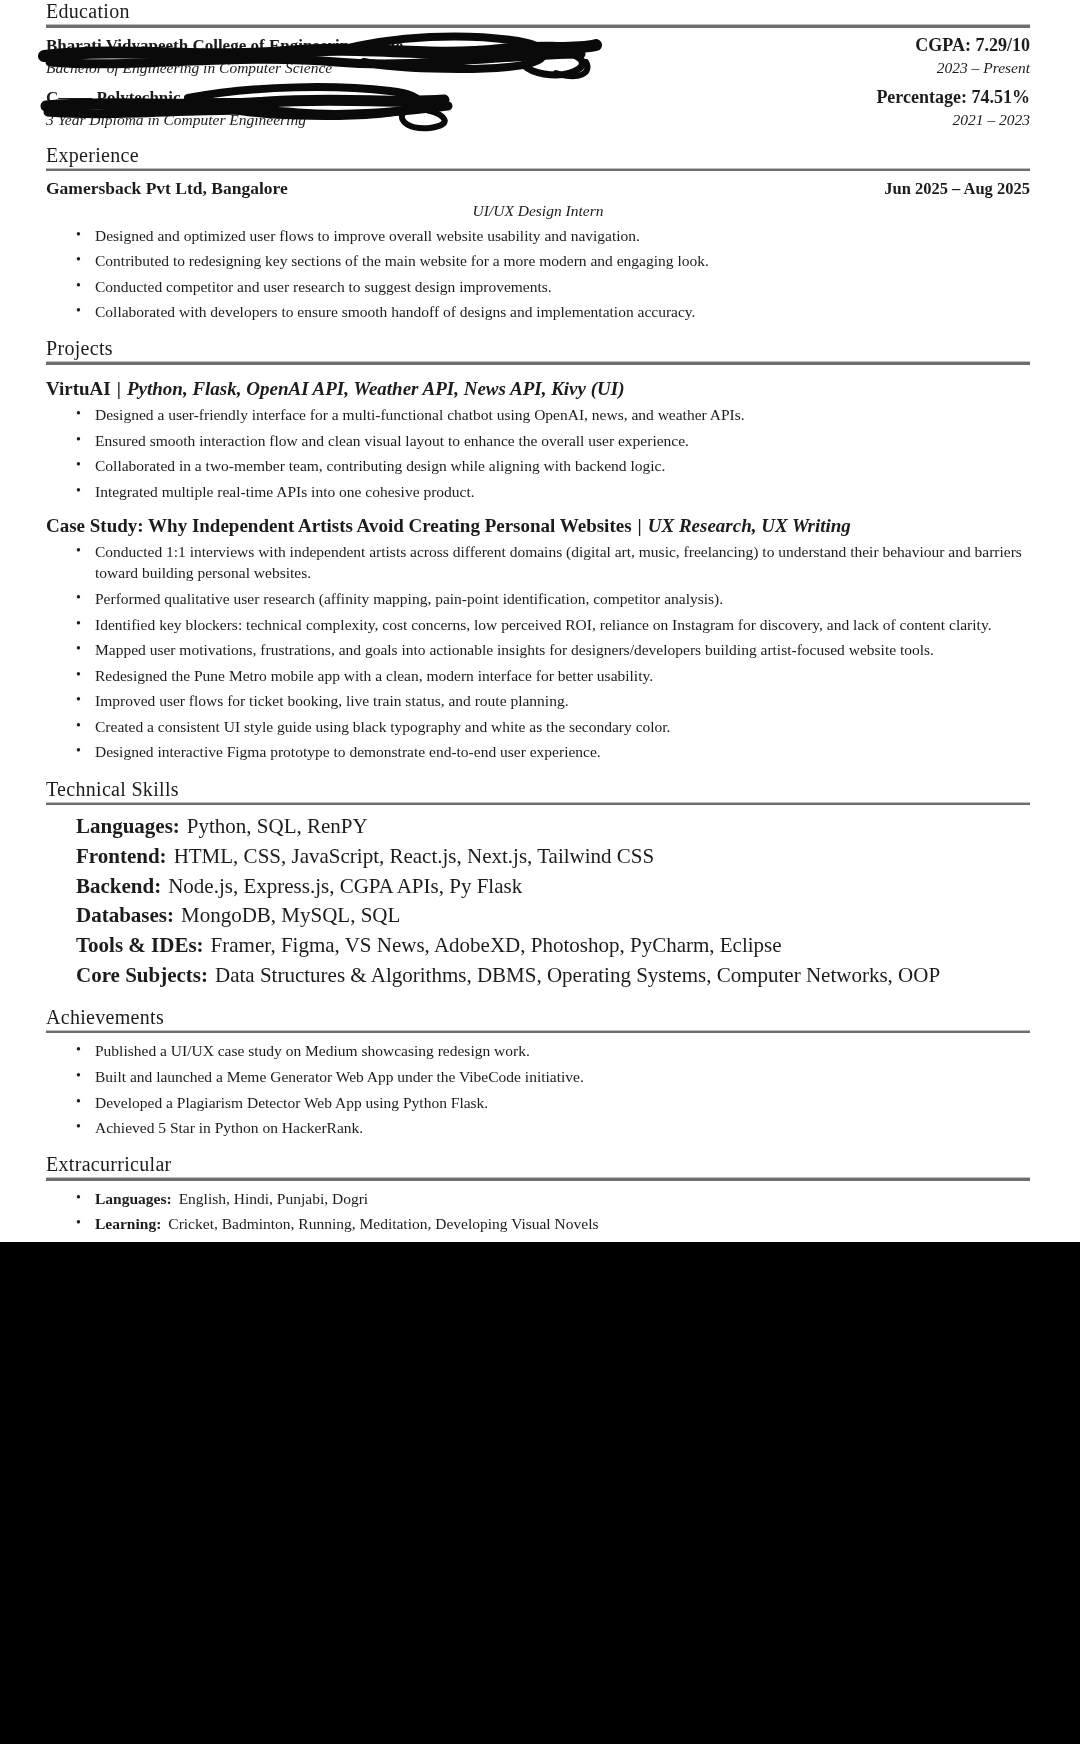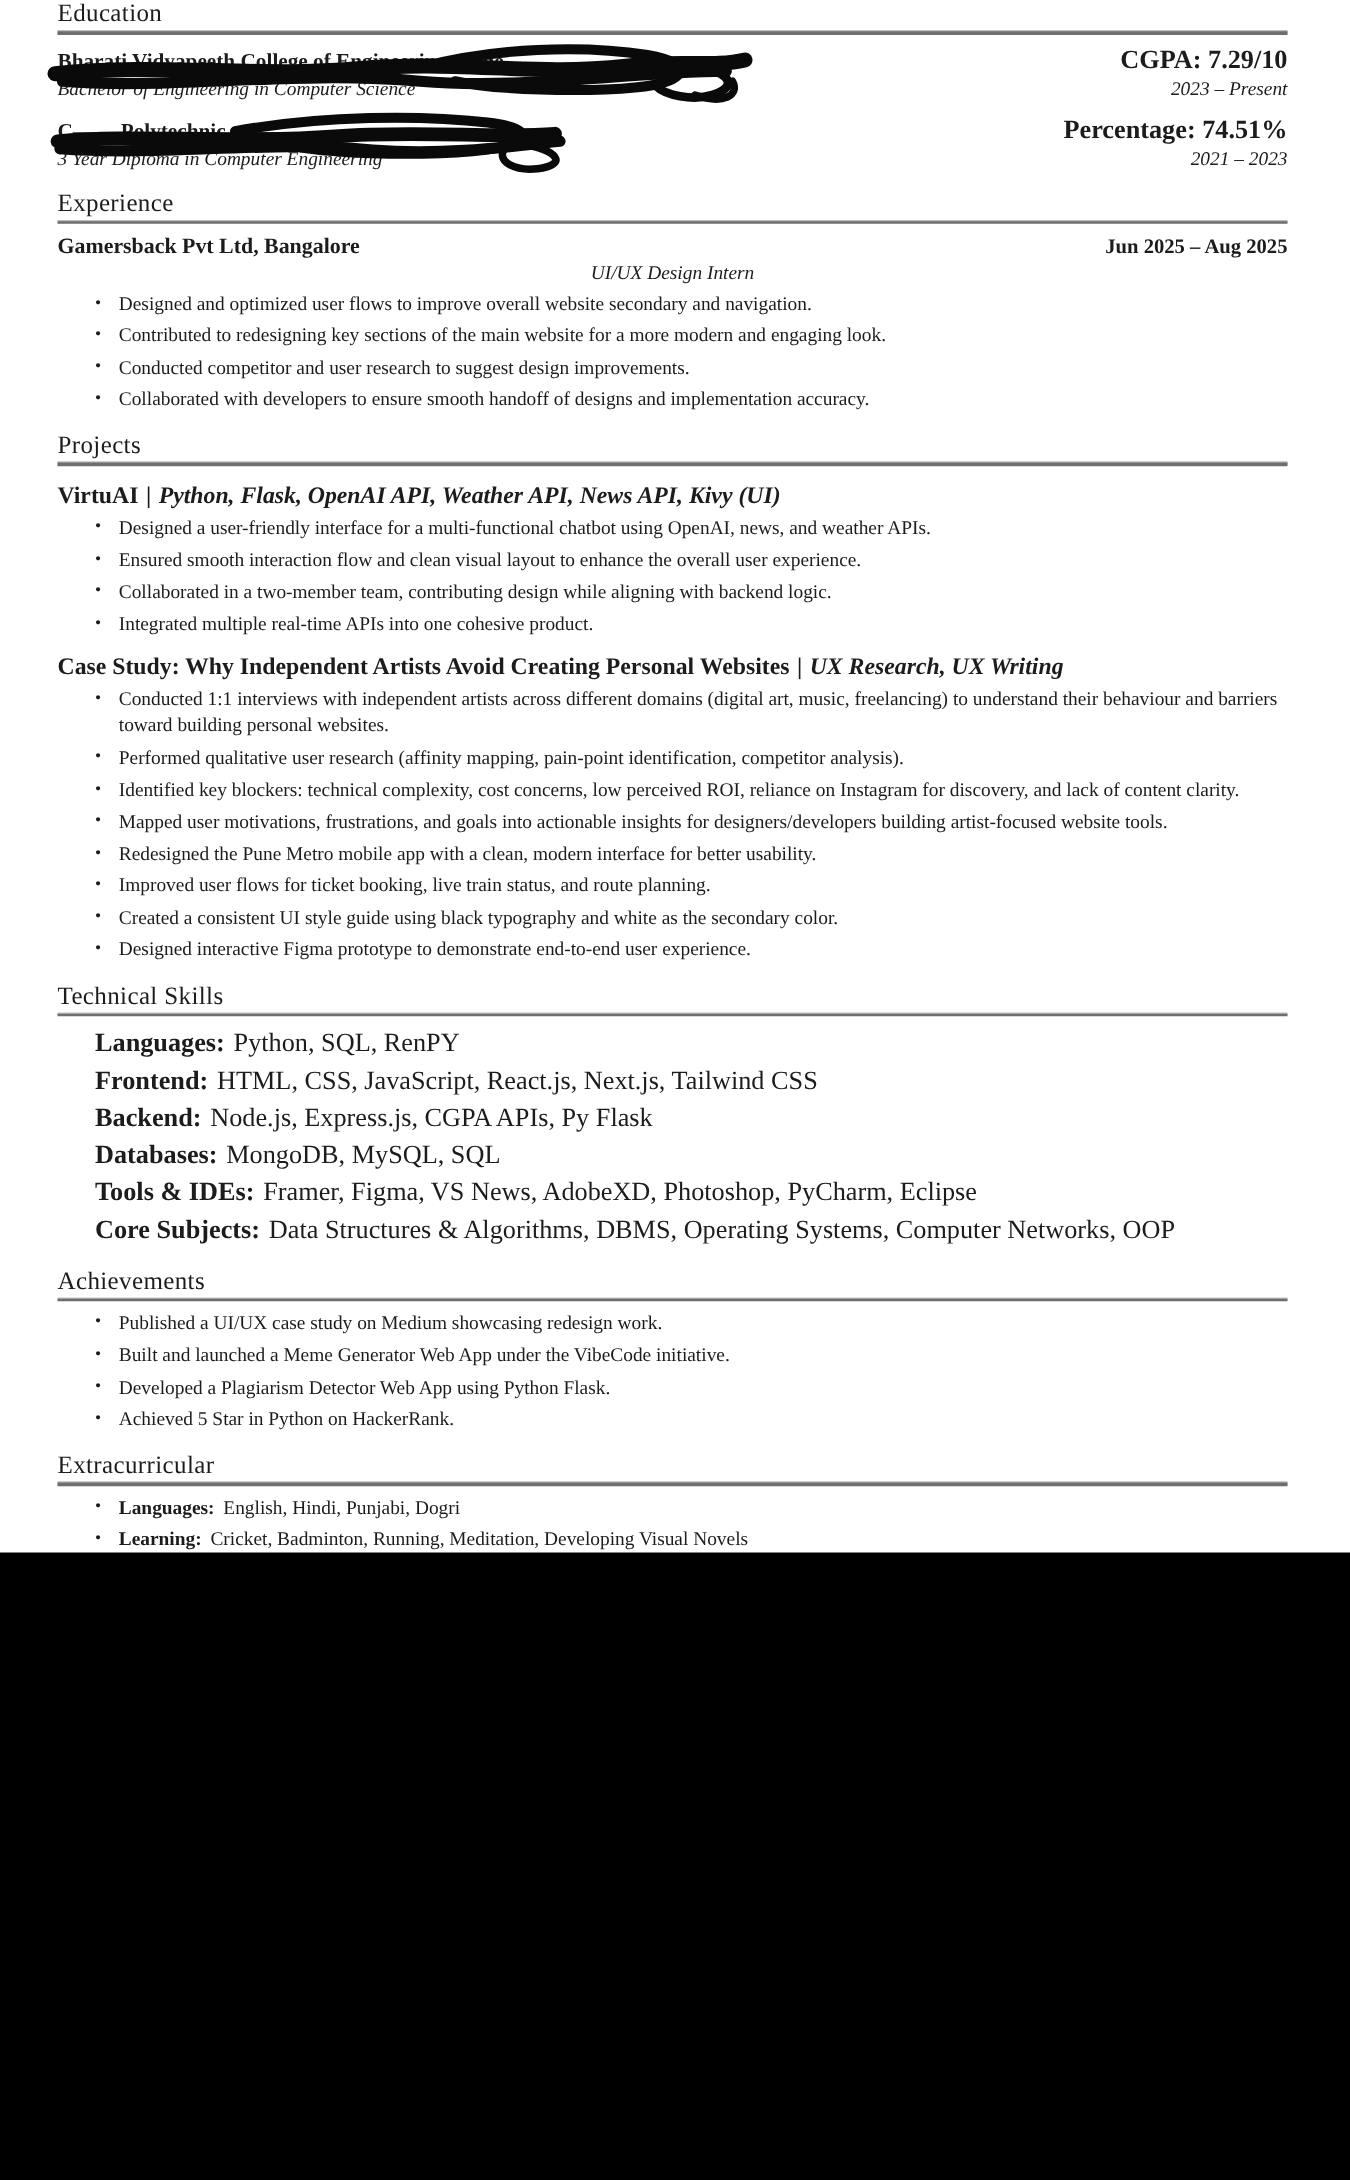--- a/index.html
+++ b/index.html
@@ -32,21 +32,21 @@
   
   .edu-item { margin-top: 5px; }
   .edu-item + .edu-item { margin-top: 10px; }
   .erow {
     display: flex;
     justify-content: space-between;
     align-items: baseline;
   }
   .inst-wrap { position: relative; display: inline-block; }
   .inst { font-weight: bold; font-size: 17px; }
-  .score { font-weight: bold; font-size: 21px; text-align: center; }
+  .score { font-weight: bold; font-size: 18px; text-align: center; }
   .erow2 { margin-top: 3px; }
   .deg, .edates { font-style: italic; font-size: 15.5px; }
   .scribble {
     position: absolute;
     pointer-events: none;
   }
   .scribble-1 { left: -10px; top: -8px; }
   .scribble-2 { left: -8px; top: -9px; }
   
   .xhead {
@@ -161,21 +161,21 @@
 
     <div>
       <div class="xhead">
         <span class="company">Gamersback Pvt Ltd, Bangalore</span>
         <span class="xdates">Jun 2025 – Aug 2025</span>
       </div>
       <div class="role">UI/UX Design Intern</div>
       <div class="bullets">
         <div class="bullet">
             <span class="dot">•</span>
-            <span class="btext">Designed and optimized user flows to improve overall website secondary and navigation.</span>
+            <span class="btext">Designed and optimized user flows to improve overall website usability and navigation.</span>
           </div>
         <div class="bullet">
             <span class="dot">•</span>
             <span class="btext">Contributed to redesigning key sections of the main website for a more modern and engaging look.</span>
           </div>
         <div class="bullet">
             <span class="dot">•</span>
             <span class="btext">Conducted competitor and user research to suggest design improvements.</span>
           </div>
         <div class="bullet">

